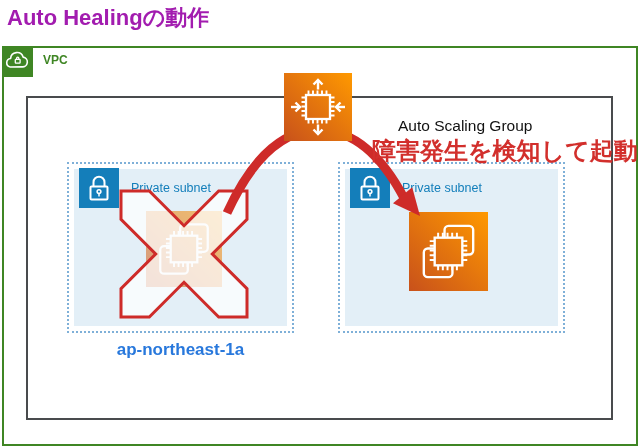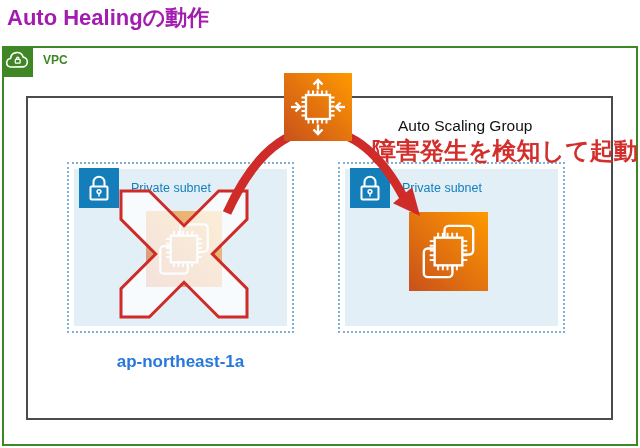--- a/index.html
+++ b/index.html
@@ -28,21 +28,21 @@
   .subnet{
     width:227px;height:171px;border:2px dotted #7FB0D8;box-sizing:border-box;
   }
   #subnet-left{left:67px;top:162px;}
   #subnet-right{left:338px;top:162px;}
   .subnet-fill{position:absolute;left:5px;top:5px;right:5px;bottom:5px;background:#E3EFF7;}
   .lock-badge{position:absolute;left:10px;top:4px;width:40px;height:40px;background:#147EBA;}
   .subnet-label{position:absolute;left:62px;top:17px;font-size:12.5px;color:#127EBA;text-align:right;}
   
   .az-label{
-    width:227px;text-align:center;font-size:17px;font-weight:bold;color:#2878DC;top:352px;
+    width:227px;text-align:center;font-size:17px;font-weight:bold;color:#2878DC;top:340px;
   }
   #az-left{left:67px;}
   #az-right{left:344px;}
   
   .ec2{z-index:2;}
   #ec2-failed{left:146px;top:211px;opacity:0.55;}
   #ec2-new{left:409px;top:212px;}
   
   #fail-x{left:117px;top:187px;z-index:3;}
   

